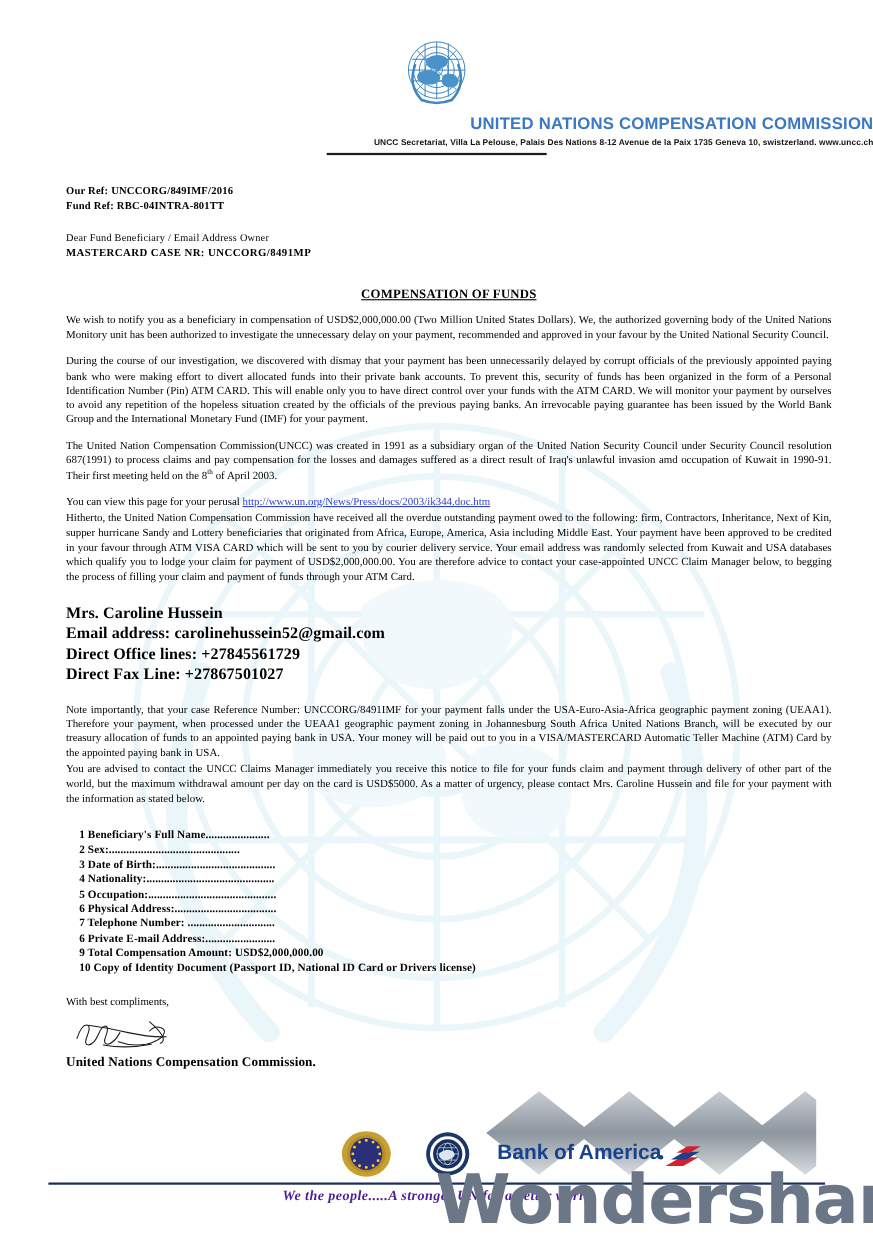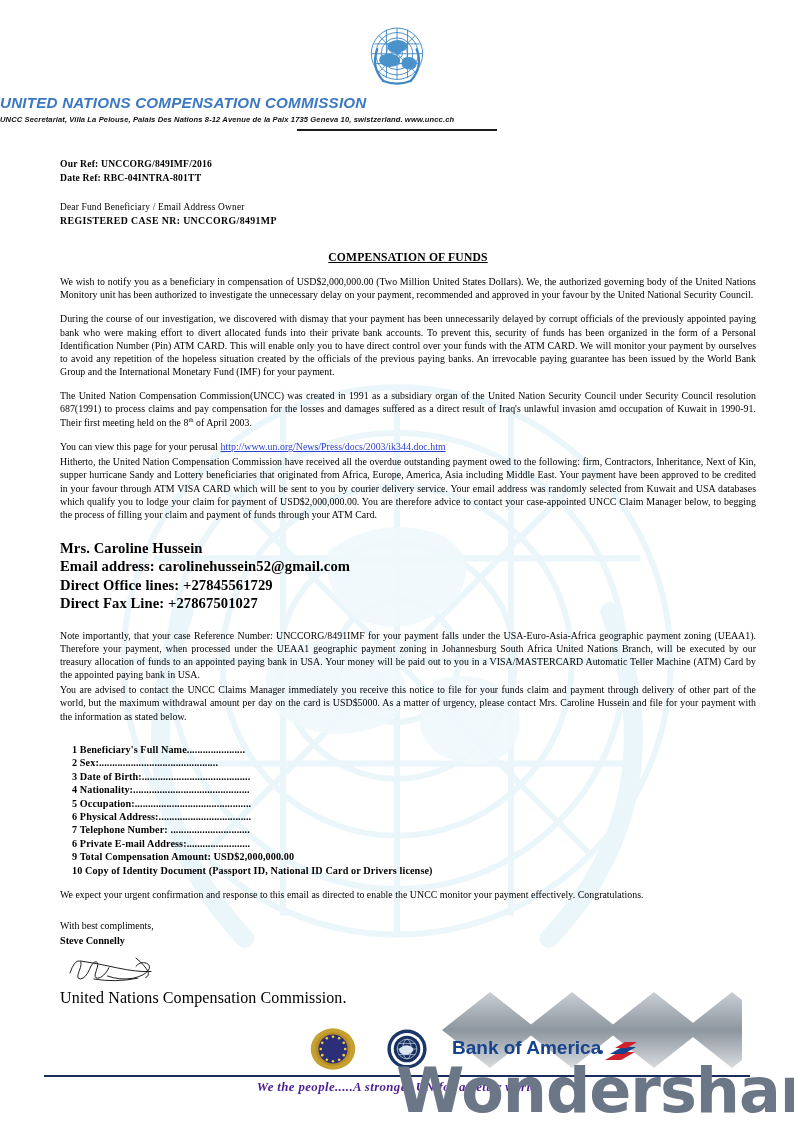--- a/index.html
+++ b/index.html
@@ -30,23 +30,22 @@
     z-index: 0;
   }
 
   .content {
     position: relative;
     z-index: 2;
   }
 
   
   .header {
-    text-align: left;
-    padding-top: 22px;
-    font-style: italic;
+    text-align: right;
+    padding-top: 32px;
   }
   .un-emblem {
     width: 92px;
     height: 68px;
     margin: 0 auto;
     display: block;
   }
   .org-title {
     color: #3b78c2;
     font-family: "Liberation Sans", sans-serif;
@@ -156,22 +155,22 @@
     font-weight: bold;
     font-size: 10.2px;
   }
   .sig-img {
     width: 120px;
     height: 34px;
     display: block;
     margin: 1px 0 2px 4px;
   }
   .footer-org {
-    font-weight: normal;
-    font-size: 16px;
+    font-weight: bold;
+    font-size: 12px;
     letter-spacing: 0.1px;
   }
 
   
   .logos {
     position: absolute;
     left: 310px;
     top: 1022px;
     width: 420px;
     height: 56px;
@@ -299,26 +298,26 @@
       </svg>
       <div class="org-title">UNITED NATIONS COMPENSATION COMMISSION</div>
       <div class="org-addr">UNCC Secretariat, Villa La Pelouse, Palais Des Nations 8-12 Avenue de la Paix 1735 Geneva 10, swistzerland. www.uncc.ch</div>
       <div class="header-rule"></div>
     </div>
 
     <div class="body-wrap">
 
       <div class="ref-block">
         <div>Our Ref: UNCCORG/849IMF/2016</div>
-        <div>Date Ref: RBC-04INTRA-801TT</div>
+        <div>Fund Ref: RBC-04INTRA-801TT</div>
       </div>
 
       <div class="salutation">
         <div>Dear Fund Beneficiary / Email Address Owner</div>
-        <div class="bold">REGISTERED CASE NR: UNCCORG/8491MP</div>
+        <div class="bold">MASTERCARD CASE NR: UNCCORG/8491MP</div>
       </div>
 
       <div class="doc-title">COMPENSATION OF FUNDS</div>
 
       <p class="para">We wish to notify you as a beneficiary in compensation of USD$2,000,000.00 (Two Million United States Dollars). We, the authorized governing body of the United Nations Monitory unit has been authorized to investigate the unnecessary delay on your payment, recommended and approved in your favour by the United National Security Council.</p>
       <p class="para">During the course of our investigation, we discovered with dismay that your payment has been unnecessarily delayed by corrupt officials of the previously appointed paying bank who were making effort to divert allocated funds into their private bank accounts. To prevent this, security of funds has been organized in the form of a Personal Identification Number (Pin) ATM CARD. This will enable only you to have direct control over your funds with the ATM CARD. We will monitor your payment by ourselves to avoid any repetition of the hopeless situation created by the officials of the previous paying banks. An irrevocable paying guarantee has been issued by the World Bank Group and the International Monetary Fund (IMF) for your payment.</p>
 
       <p class="para"><span>The United Nation Compensation Commission(UNCC) was created in 1991 as a subsidiary organ of the United Nation Security Council under Security Council resolution 687(1991) to process claims and pay compensation for the losses and damages suffered as a direct result of Iraq's unlawful invasion amd occupation of Kuwait in 1990-91. Their first meeting held on the 8</span><sup>th</sup><span> of April 2003.</span></p>
 
       <p class="para"><span>You can view this page for your perusal </span><a class="link" href="#">http://www.un.org/News/Press/docs/2003/ik344.doc.htm</a></p>
@@ -341,25 +340,23 @@
         <div>3 Date of Birth:.........................................</div>
         <div>4 Nationality:............................................</div>
         <div>5 Occupation:............................................</div>
         <div>6 Physical Address:...................................</div>
         <div>7 Telephone Number: ..............................</div>
         <div>6 Private E-mail Address:........................</div>
         <div>9 Total Compensation Amount: USD$2,000,000.00</div>
         <div>10 Copy of Identity Document (Passport ID, National ID Card or Drivers license)</div>
       </div>
 
-      <p class="para closing">We expect your urgent confirmation and response to this email as directed to enable the UNCC monitor your payment effectively. Congratulations.</p>
 
       <div class="signoff">
         <div>With best compliments,</div>
-        <div class="name">Steve Connelly</div>
         <svg class="sig-img" viewBox="0 0 160 44">
           <g fill="none" stroke="#1a1a1a" stroke-width="1.3" stroke-linecap="round">
             <path d="M8 30 q6 -18 13 -16 q4 2 -1 14 q-4 10 2 10 q7 -1 12 -13 q4 -10 9 -10 q4 1 0 12 q-4 10 2 10 q8 -1 15 -14"></path>
             <path d="M22 14 q22 3 48 9 q28 6 46 5"></path>
             <path d="M58 34 q16 6 34 3 q14 -3 20 -10 q5 -7 -2 -10 q-8 -3 -14 4"></path>
             <path d="M96 10 q12 10 16 18 q2 6 -3 8"></path>
             <path d="M40 38 q28 5 58 -1"></path>
           </g>
         </svg>
         <div class="footer-org">United Nations Compensation Commission.</div>

